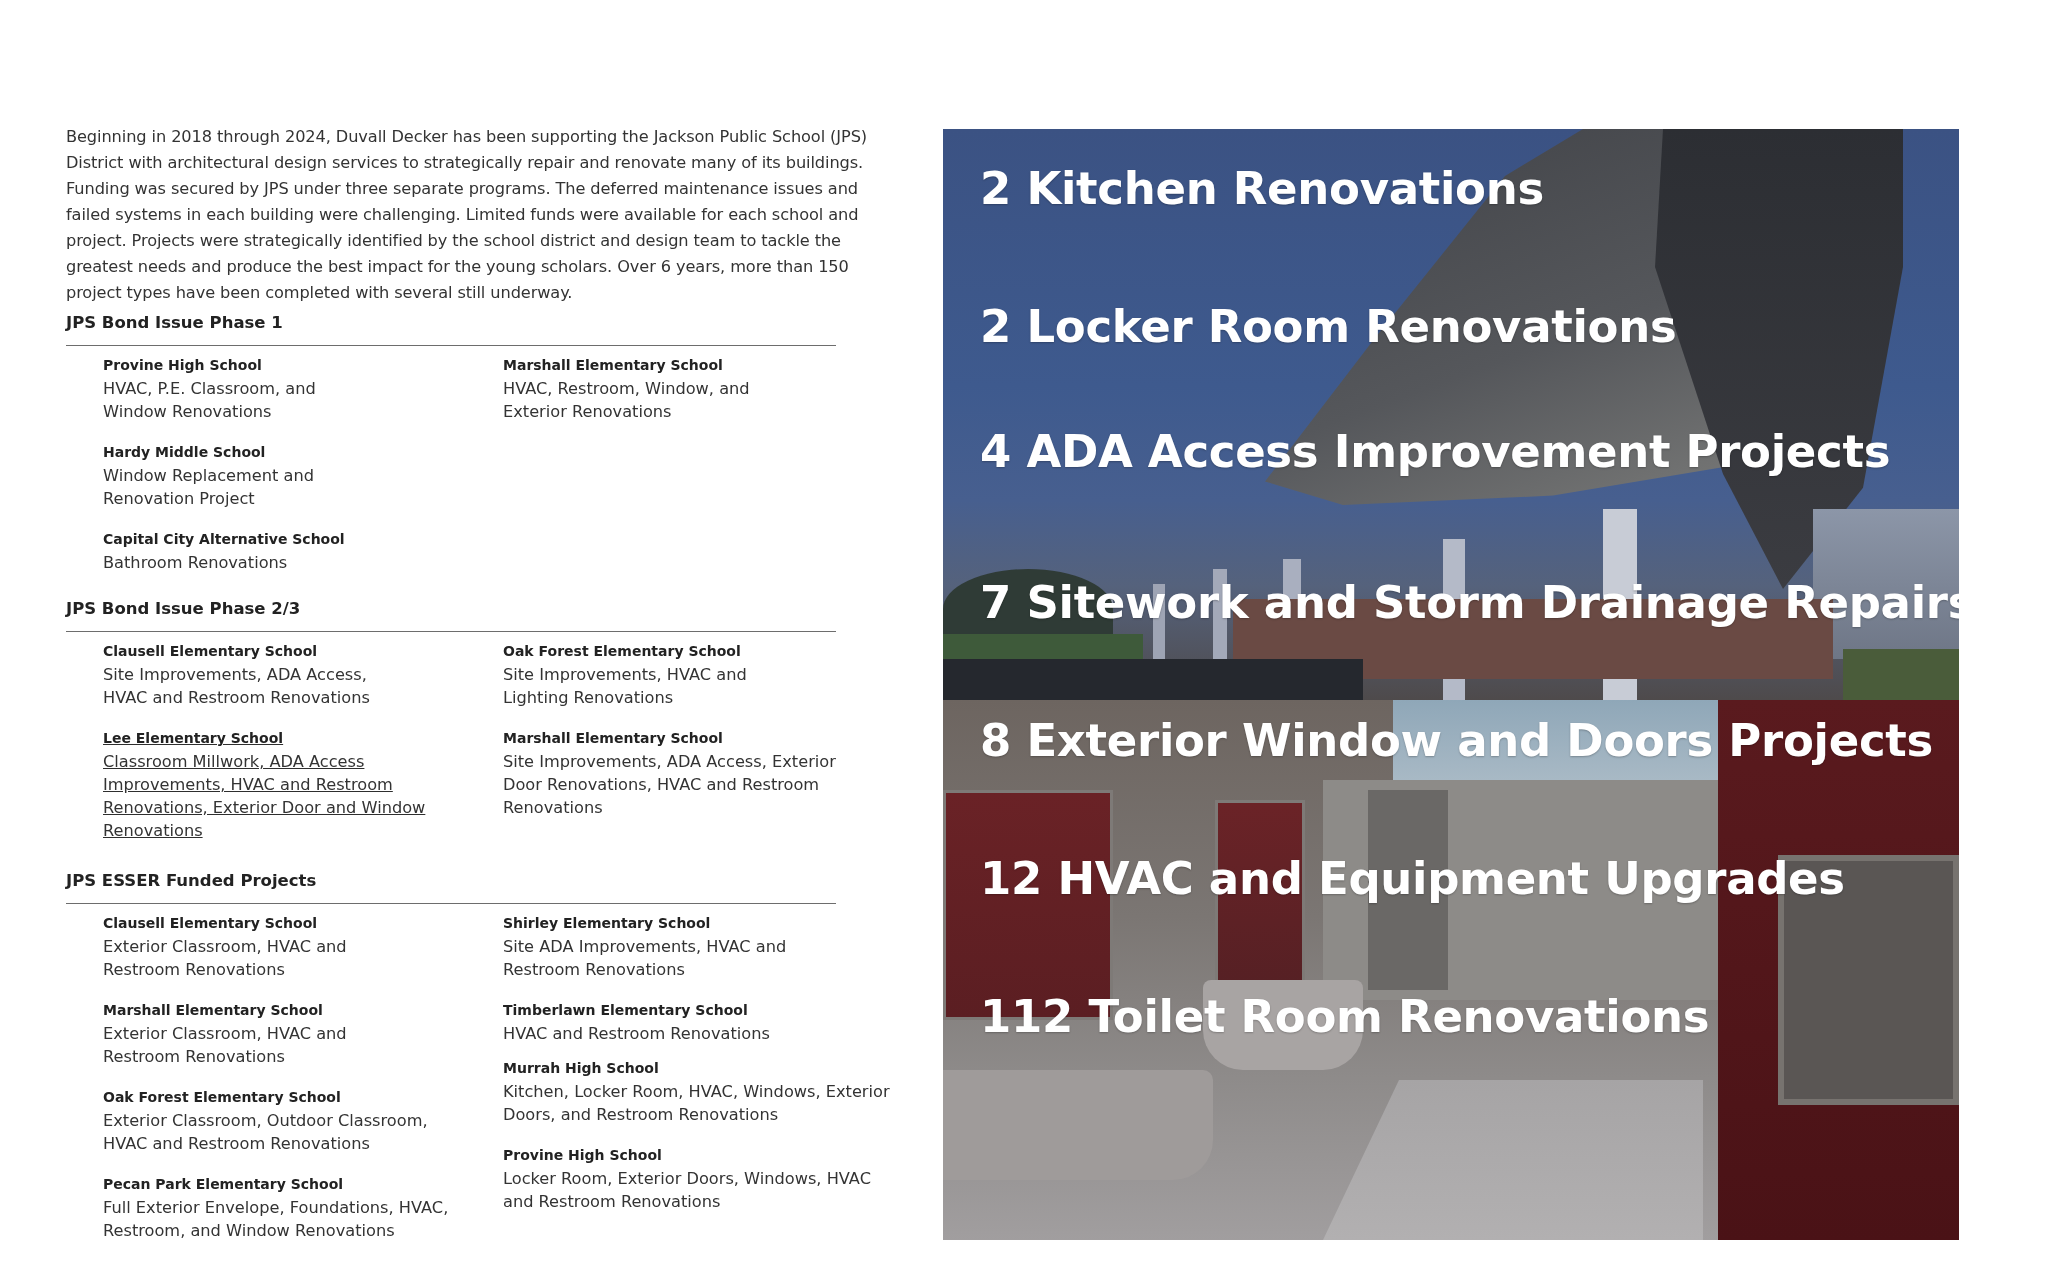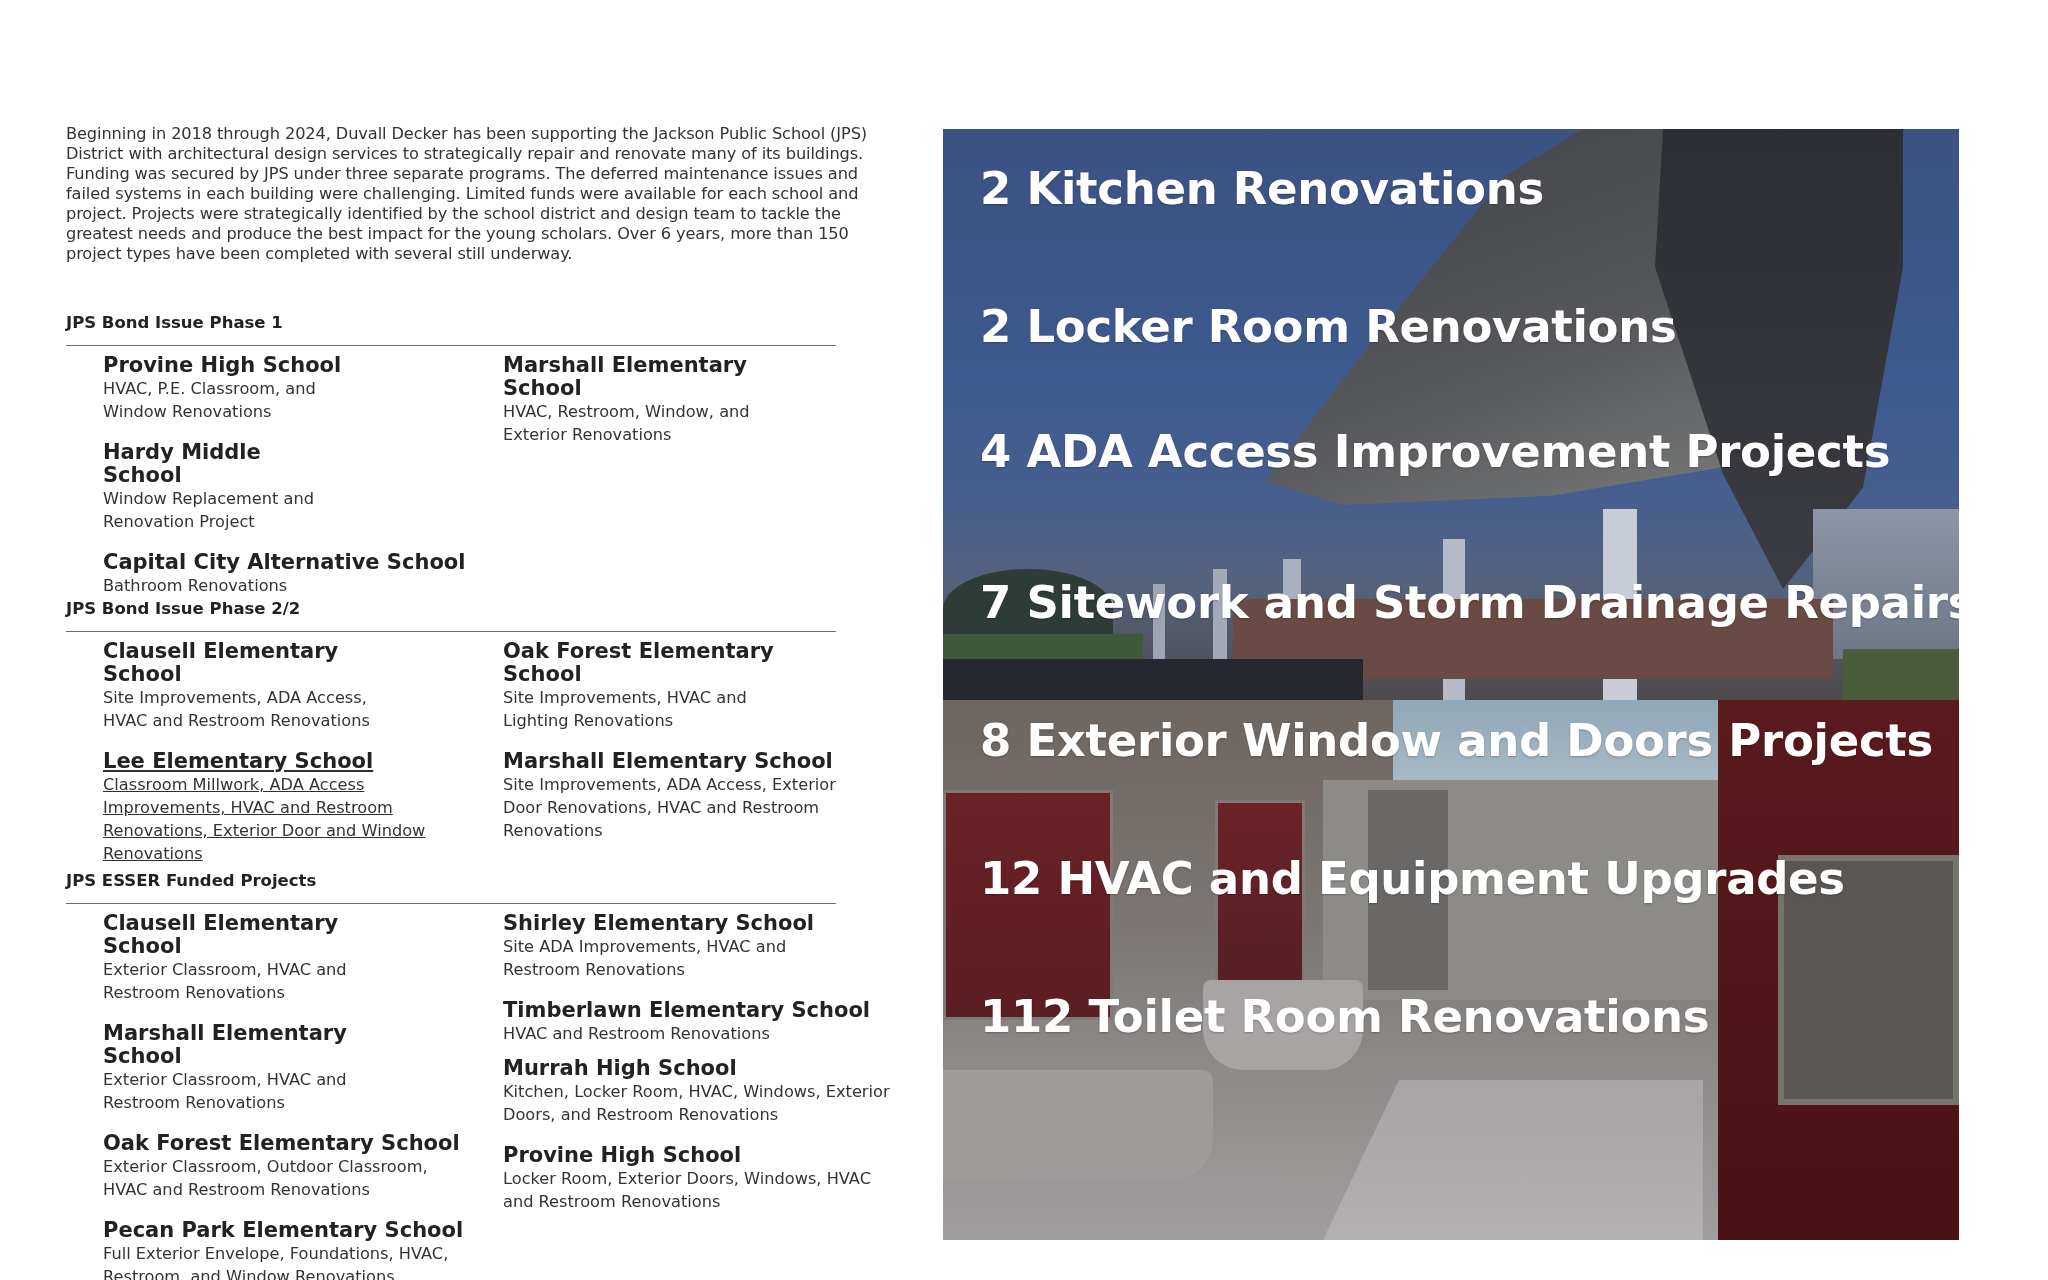--- a/index.html
+++ b/index.html
@@ -2,33 +2,33 @@
 <html><head>
 <meta charset="utf-8">
 <style>
   * { box-sizing: border-box; margin: 0; padding: 0; }
   html, body { width: 2048px; height: 1280px; background: #ffffff; overflow: hidden; }
   body { position: relative; font-family: "DejaVu Sans", sans-serif; color: #2e2e2e; }
 
   
   .intro {
     position: absolute; left: 66px; top: 124px; width: 830px;
-    font-size: 16.2px; line-height: 20px; color: #333333; letter-spacing: -0.1px;
+    font-size: 16.2px; line-height: 26px; color: #333333; letter-spacing: -0.1px;
   }
   .section { position: absolute; left: 66px; width: 770px; }
   .section-title {
     font-size: 16.5px; font-weight: bold; color: #222222;
     padding-bottom: 11px; border-bottom: 1.5px solid #6d6d6d; line-height: 22px;
   }
   .cols { position: relative; }
   .col { position: absolute; top: 0; }
   .col.left { left: 37px; width: 380px; }
   .col.right { left: 437px; width: 420px; }
   .entry { margin-bottom: 18px; }
-  .entry-name { font-size: 21px; font-weight: bold; color: #222222; line-height: 23px; }
+  .entry-name { font-size: 14px; font-weight: bold; color: #222222; line-height: 23px; }
   .entry-desc { font-size: 16.2px; color: #333333; line-height: 23px; }
 
   
   .panel {
     position: absolute; left: 943px; top: 129px; width: 1016px; height: 1111px; overflow: hidden;
   }
   .photo-top {
     position: absolute; left: 0; top: 0; width: 1016px; height: 571px; overflow: hidden;
     background: linear-gradient(180deg, #3b5283 0%, #3e5a8e 45%, #475f8f 65%, #55627c 80%, #4e4a4b 100%);
   }
@@ -69,21 +69,21 @@
     <div class="col right">
       <div class="entry" style="width:290px;">
         <div class="entry-name">Marshall Elementary School</div>
         <div class="entry-desc">HVAC, Restroom, Window, and Exterior Renovations</div>
       </div>
     </div>
   </div>
 </div>
 
 <div class="section" style="top:598px;">
-  <div class="section-title">JPS Bond Issue Phase 2/2</div>
+  <div class="section-title">JPS Bond Issue Phase 2/3</div>
   <div class="cols" style="margin-top:8px;">
     <div class="col left">
       <div class="entry" style="width:310px;">
         <div class="entry-name">Clausell Elementary School</div>
         <div class="entry-desc">Site Improvements, ADA Access, HVAC and Restroom Renovations</div>
       </div>
       <div class="entry" style="width:325px;text-decoration:underline;">
         <div class="entry-name">Lee Elementary School</div>
         <div class="entry-desc">Classroom Millwork, ADA Access Improvements, HVAC and Restroom Renovations, Exterior Door and Window Renovations</div>
       </div>

